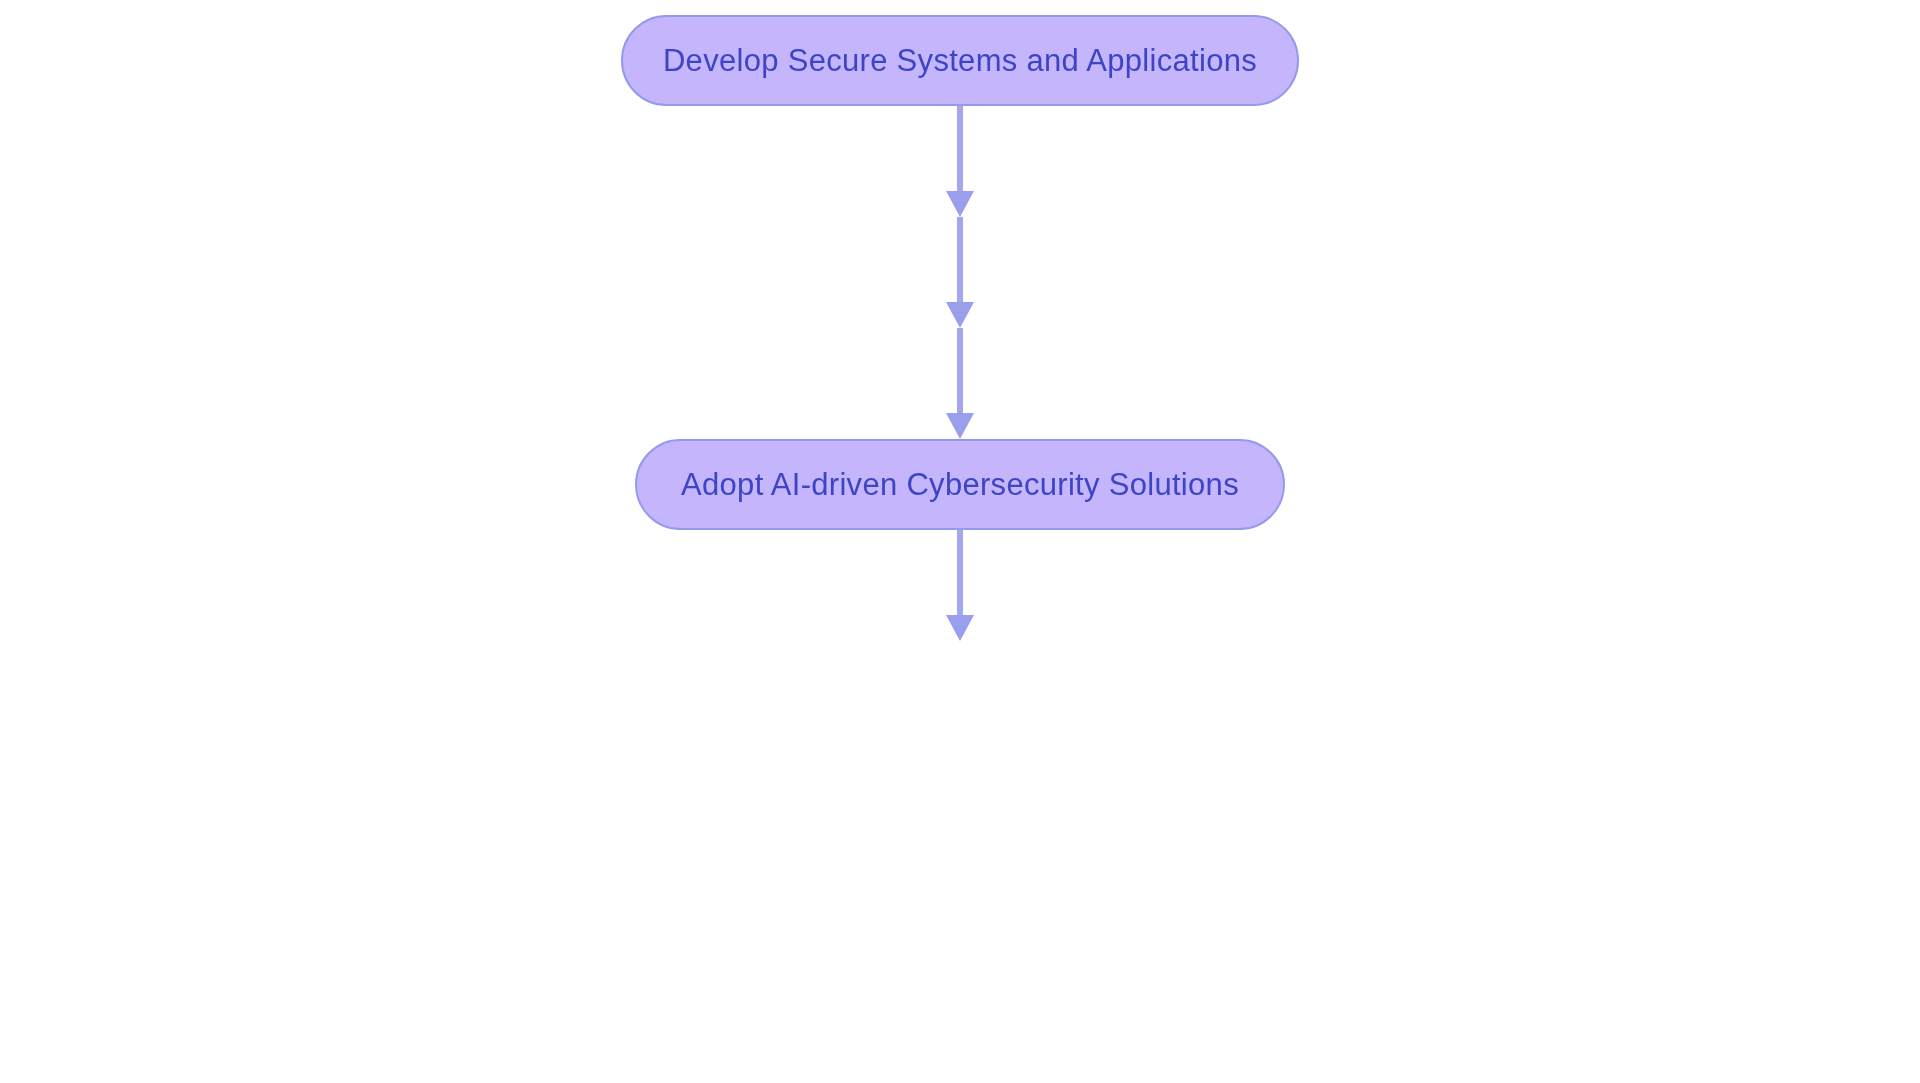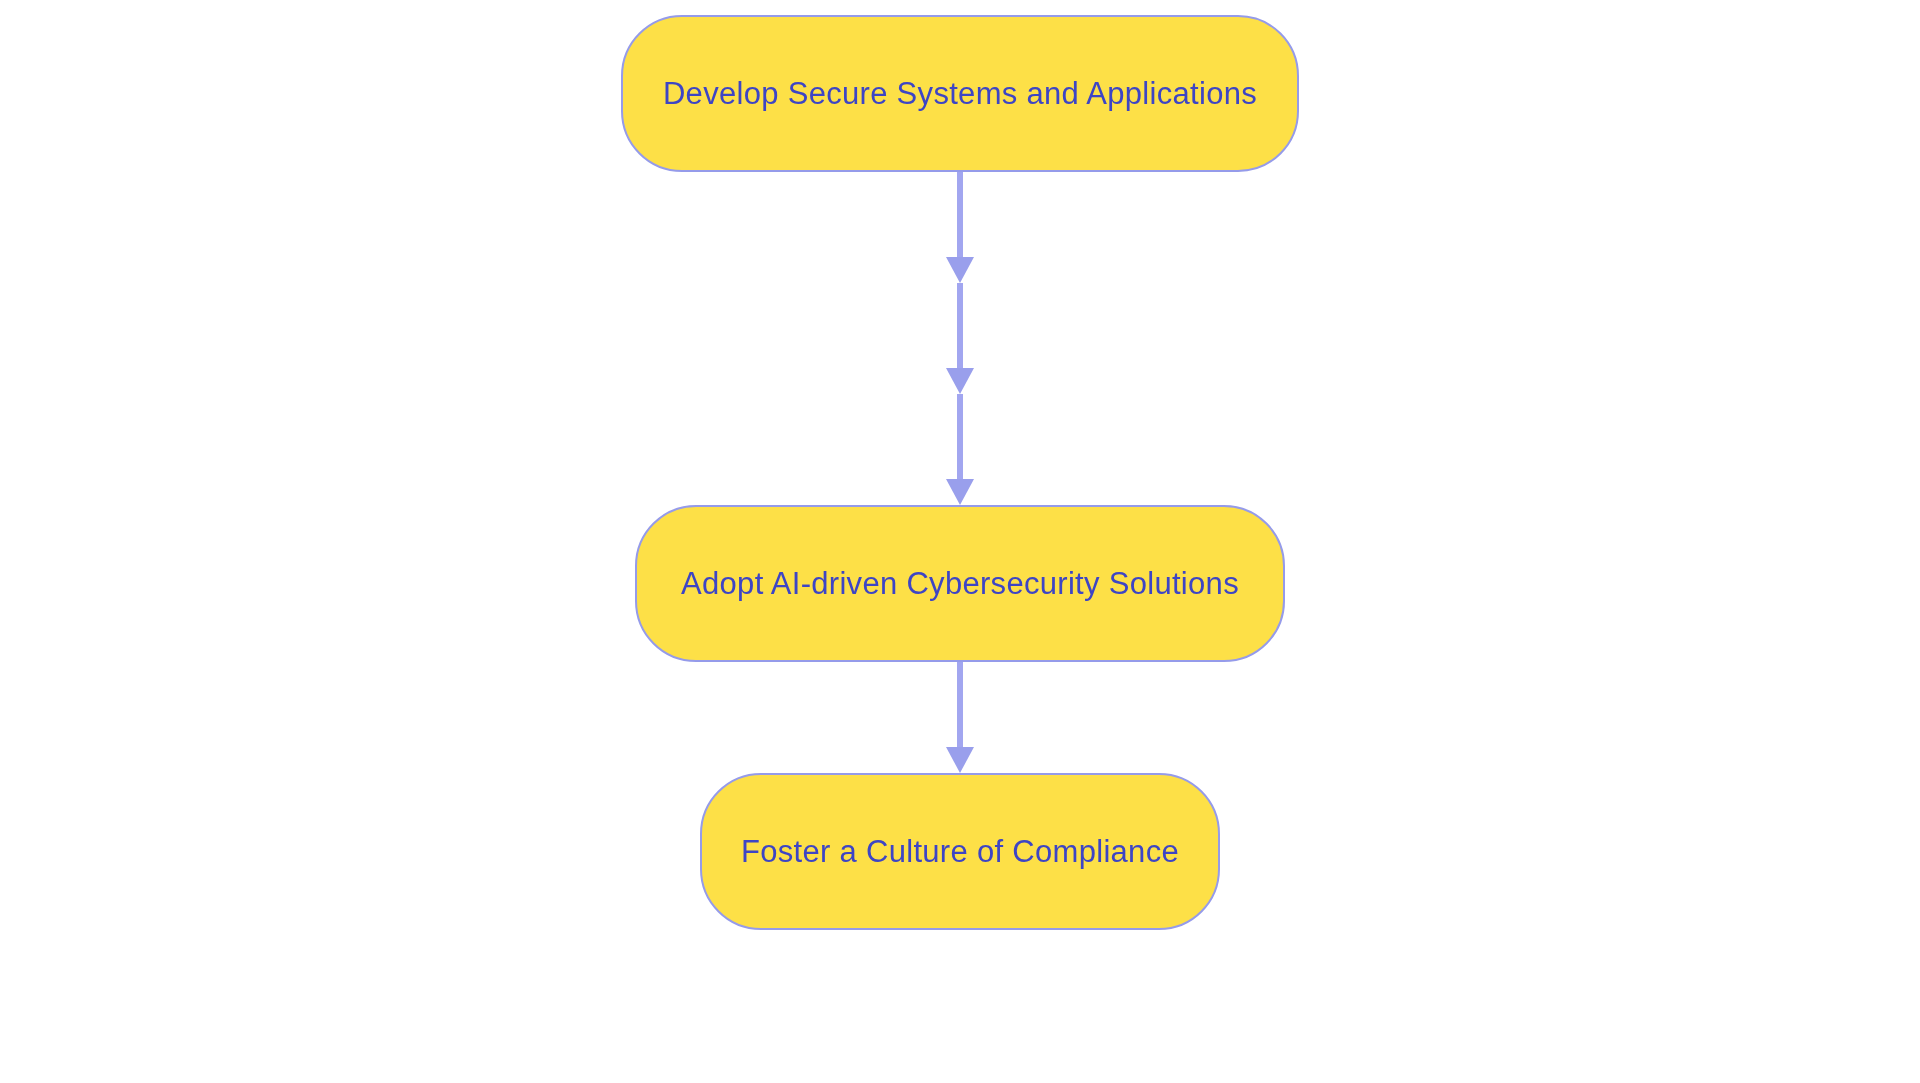--- a/index.html
+++ b/index.html
@@ -17,24 +17,24 @@
     width: 100%;
     height: 100%;
     box-sizing: border-box;
     padding-top: 15px;
     display: flex;
     flex-direction: column;
     align-items: center;
   }
   .node {
     flex: 0 0 auto;
-    height: 157px;
+    height: 91px;
     box-sizing: border-box;
     border-radius: 61px;
-    background: #fde047;
+    background: #c4b5fd;
     border: 2.5px solid #959bea;
     color: #3d45c5;
     display: flex;
     align-items: center;
     justify-content: center;
     font-size: 31px;
     letter-spacing: 0.3px;
     white-space: nowrap;
   }
   .n1 { width: 678px; }
@@ -94,17 +94,14 @@
 
   <div class="node n4">
     <span class="node-label">Adopt AI-driven Cybersecurity Solutions</span>
   </div>
 
   <div class="connector">
     <div class="arrow-line"></div>
     <div class="arrow-head"></div>
   </div>
 
-  <div class="node n5">
-    <span class="node-label">Foster a Culture of Compliance</span>
-  </div>
 
 </div>
 
 </body></html>

